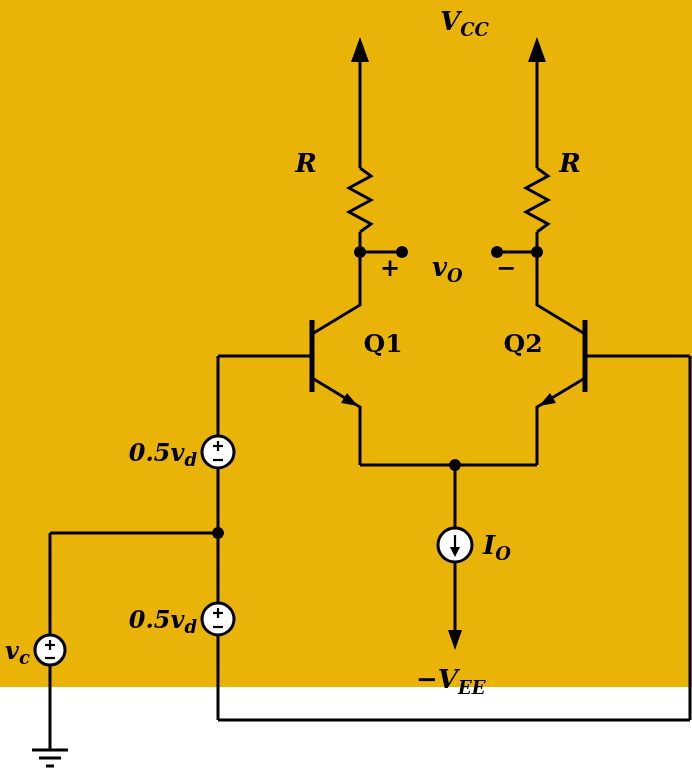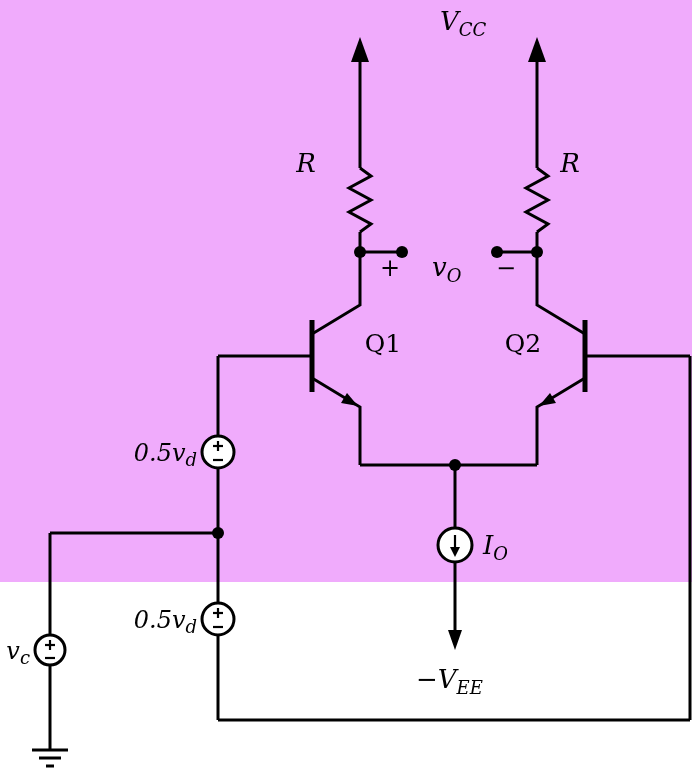--- a/index.html
+++ b/index.html
@@ -6,22 +6,23 @@
     margin: 0;
     padding: 0;
     background: #ffffff;
     width: 692px;
     height: 782px;
     overflow: hidden;
   }
   .stage {
     position: relative;
     width: 692px;
-    height: 582px;
-    background: #f0abfc;
+    height: 687px;
+    background: #eab308;
+    font-weight: bold;
   }
   svg { display: block; }
   .wire  { stroke: #000000; stroke-width: 3; fill: none; stroke-linejoin: miter; }
   .bar   { stroke: #000000; stroke-width: 5; fill: none; }
   .sym   { stroke: #000000; stroke-width: 3; fill: #ffffff; }
   .dot   { fill: #000000; stroke: none; }
   .arrow { fill: #000000; stroke: none; }
   .mark  { stroke: #000000; stroke-width: 2.2; fill: none; }
   text {
     font-family: "DejaVu Serif", "Liberation Serif", serif;

